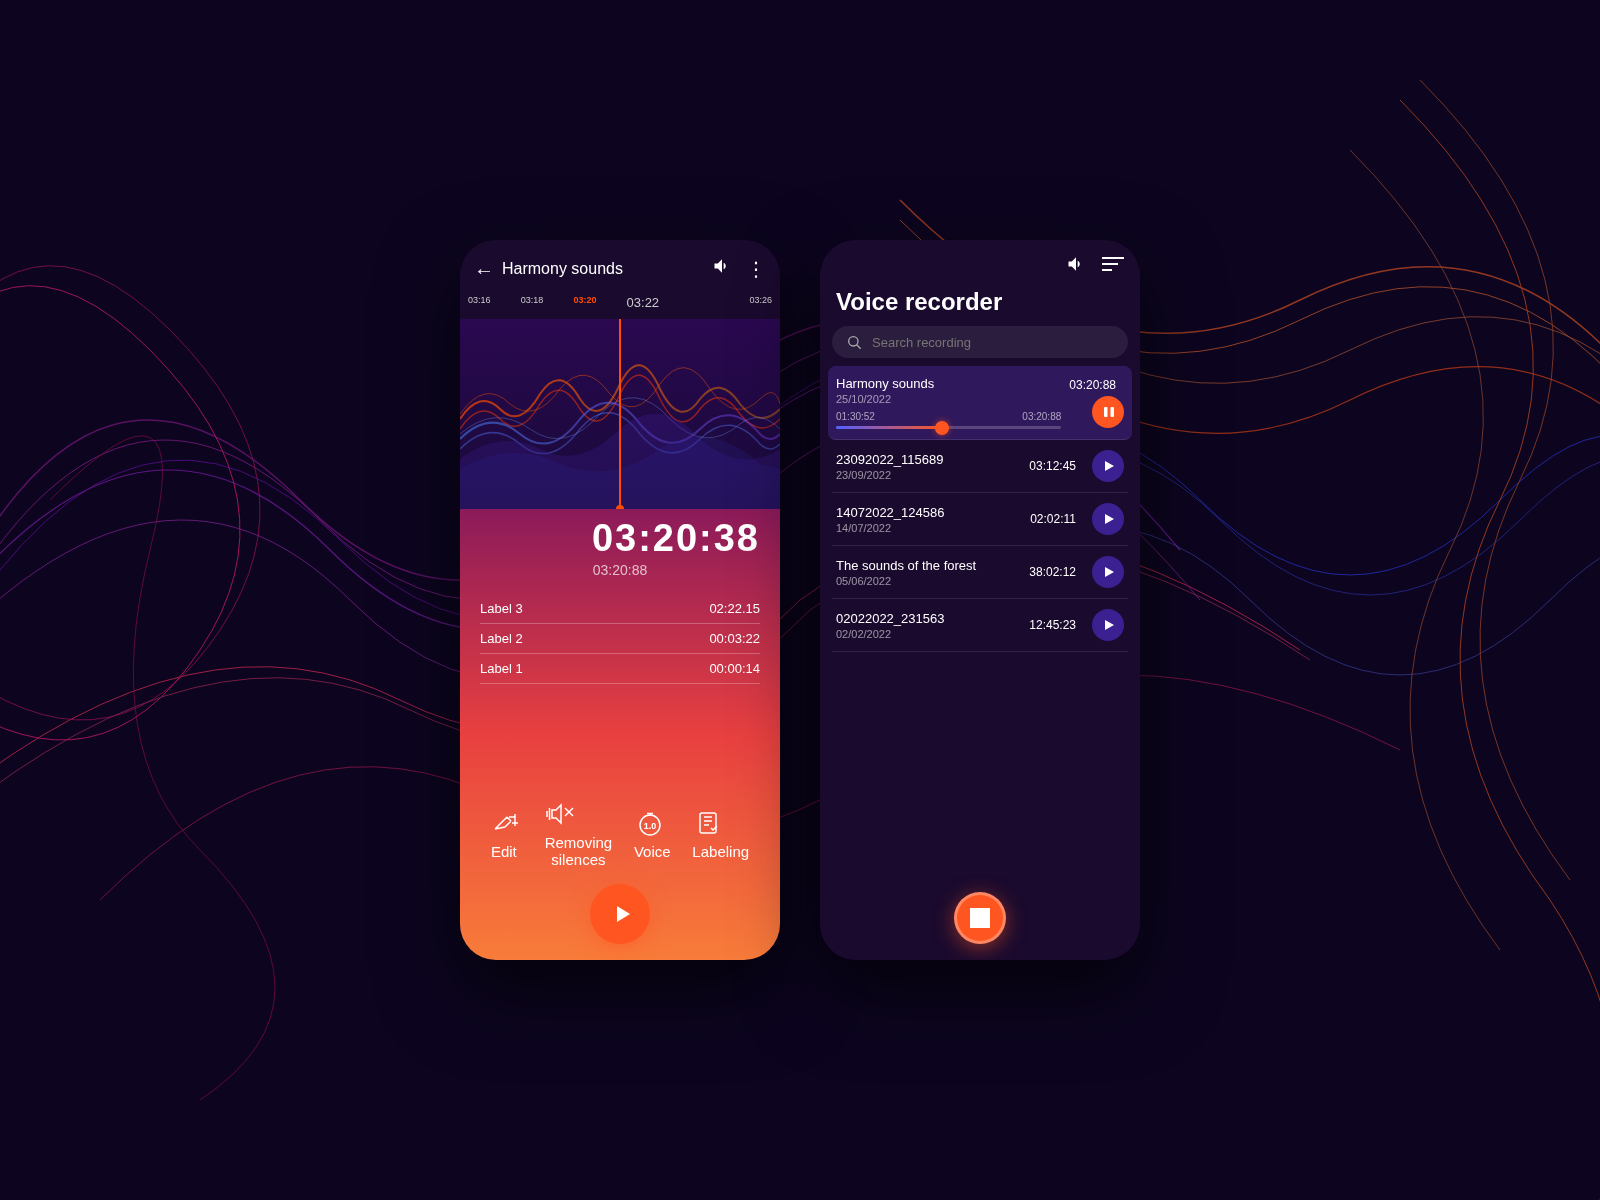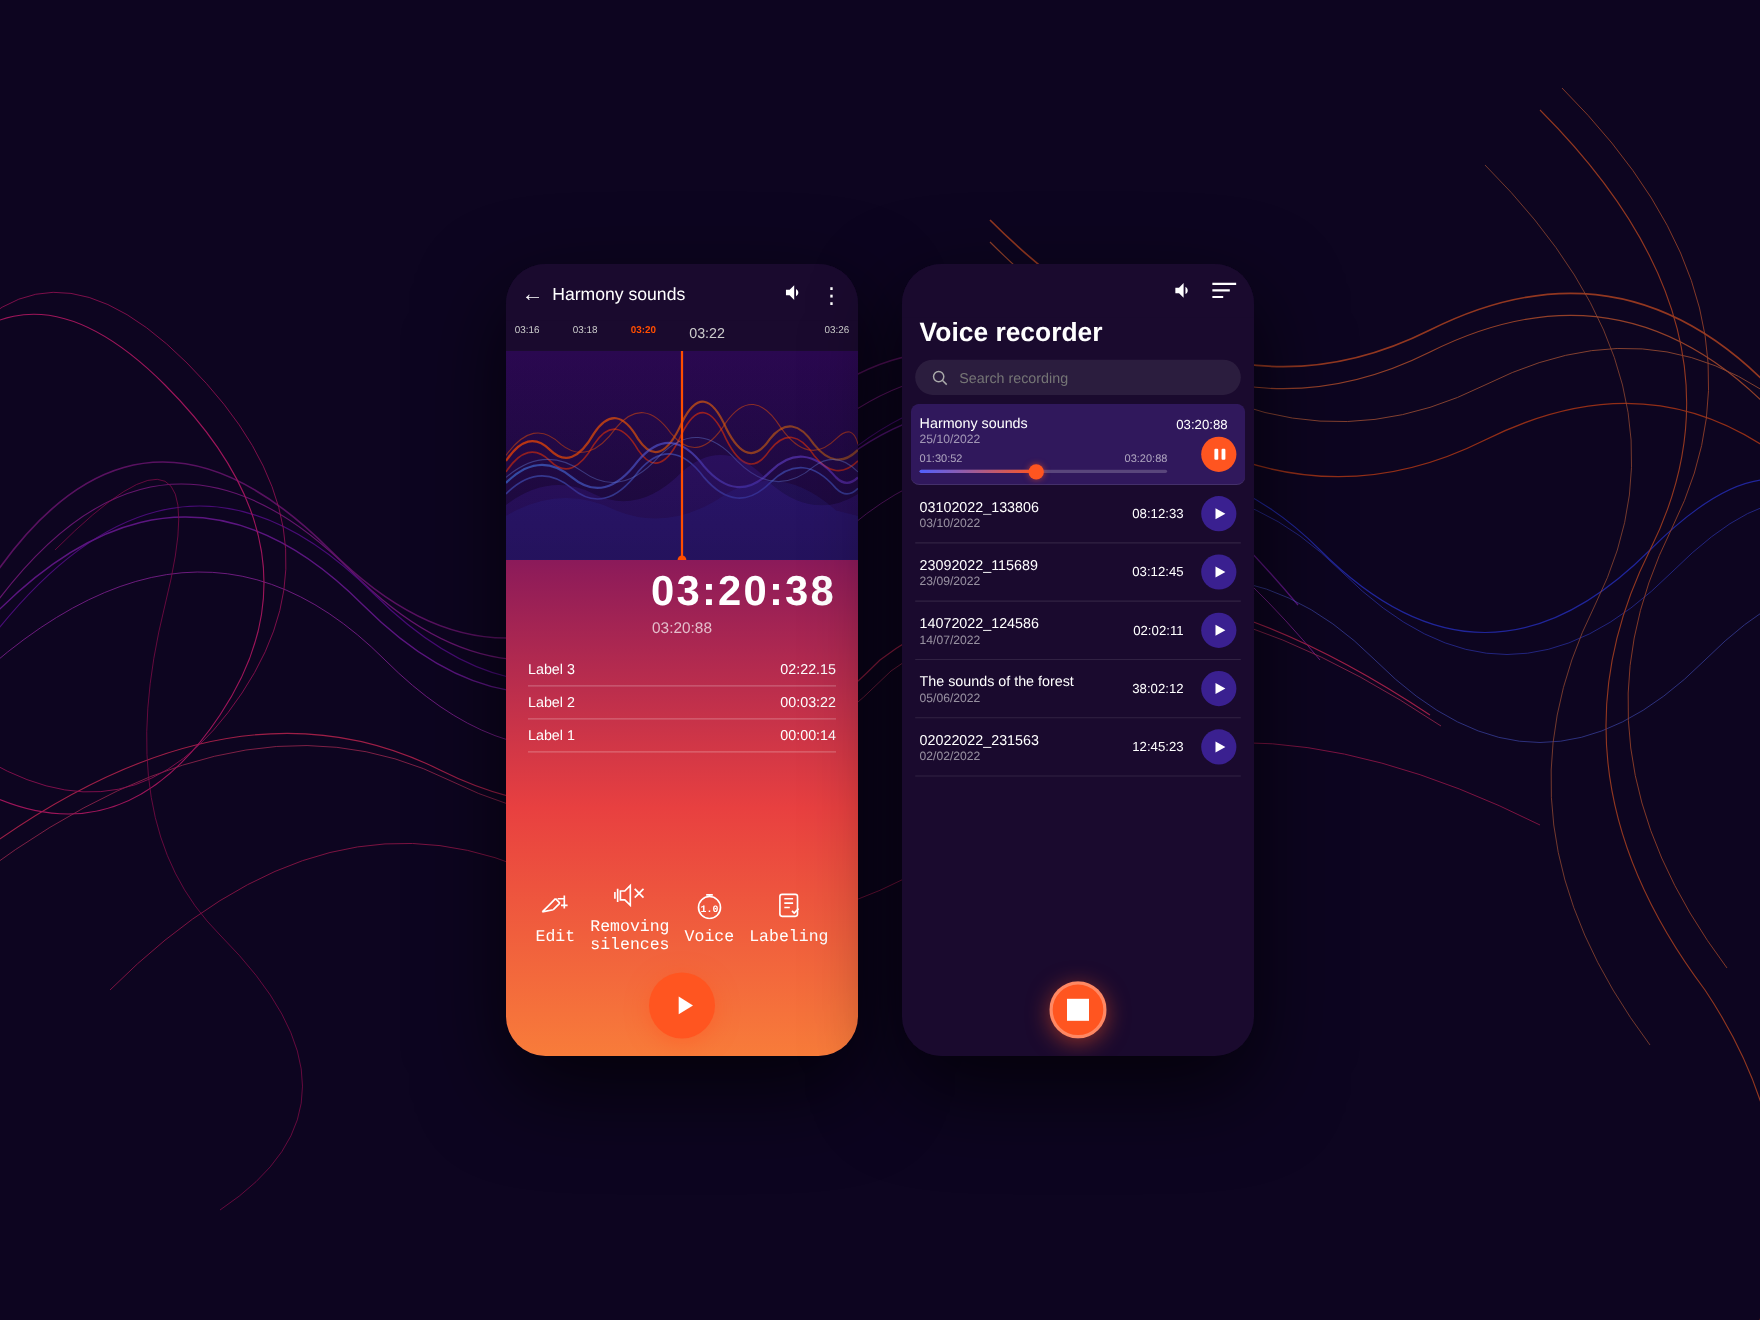--- a/index.html
+++ b/index.html
@@ -174,23 +174,22 @@
       display: flex;
       justify-content: space-around;
       align-items: center;
       margin-top: 12px;
       padding-bottom: 4px;
     }
 
     .ctrl-item {
       display: flex;
       flex-direction: column;
-      align-items: center;
+      align-items: flex-start;
       gap: 4px;
-      font-family: Liberation Mono, monospace;
     }
 
     .ctrl-icon {
       width: 32px;
       height: 32px;
       display: flex;
       align-items: center;
       justify-content: center;
       color: #fff;
       font-size: 18px;
@@ -637,32 +636,20 @@
           <span class="rec-duration">03:20:88</span>
           <div class="rec-play-btn orange">
             <svg width="14" height="14" viewBox="0 0 14 14" fill="white">
               <rect x="2" y="2" width="3.5" height="10" rx="1"></rect>
               <rect x="8.5" y="2" width="3.5" height="10" rx="1"></rect>
             </svg>
           </div>
         </div>
       </div>
 
-      <div class="recording-item">
-        <div class="rec-info">
-          <div class="rec-name">03102022_133806</div>
-          <div class="rec-date">03/10/2022</div>
-        </div>
-        <span class="rec-duration">08:12:33</span>
-        <div class="rec-play-btn">
-          <svg width="12" height="12" viewBox="0 0 12 12" fill="white">
-            <polygon points="2,1 11,6 2,11"></polygon>
-          </svg>
-        </div>
-      </div>
 
       <div class="recording-item">
         <div class="rec-info">
           <div class="rec-name">23092022_115689</div>
           <div class="rec-date">23/09/2022</div>
         </div>
         <span class="rec-duration">03:12:45</span>
         <div class="rec-play-btn">
           <svg width="12" height="12" viewBox="0 0 12 12" fill="white">
             <polygon points="2,1 11,6 2,11"></polygon>

